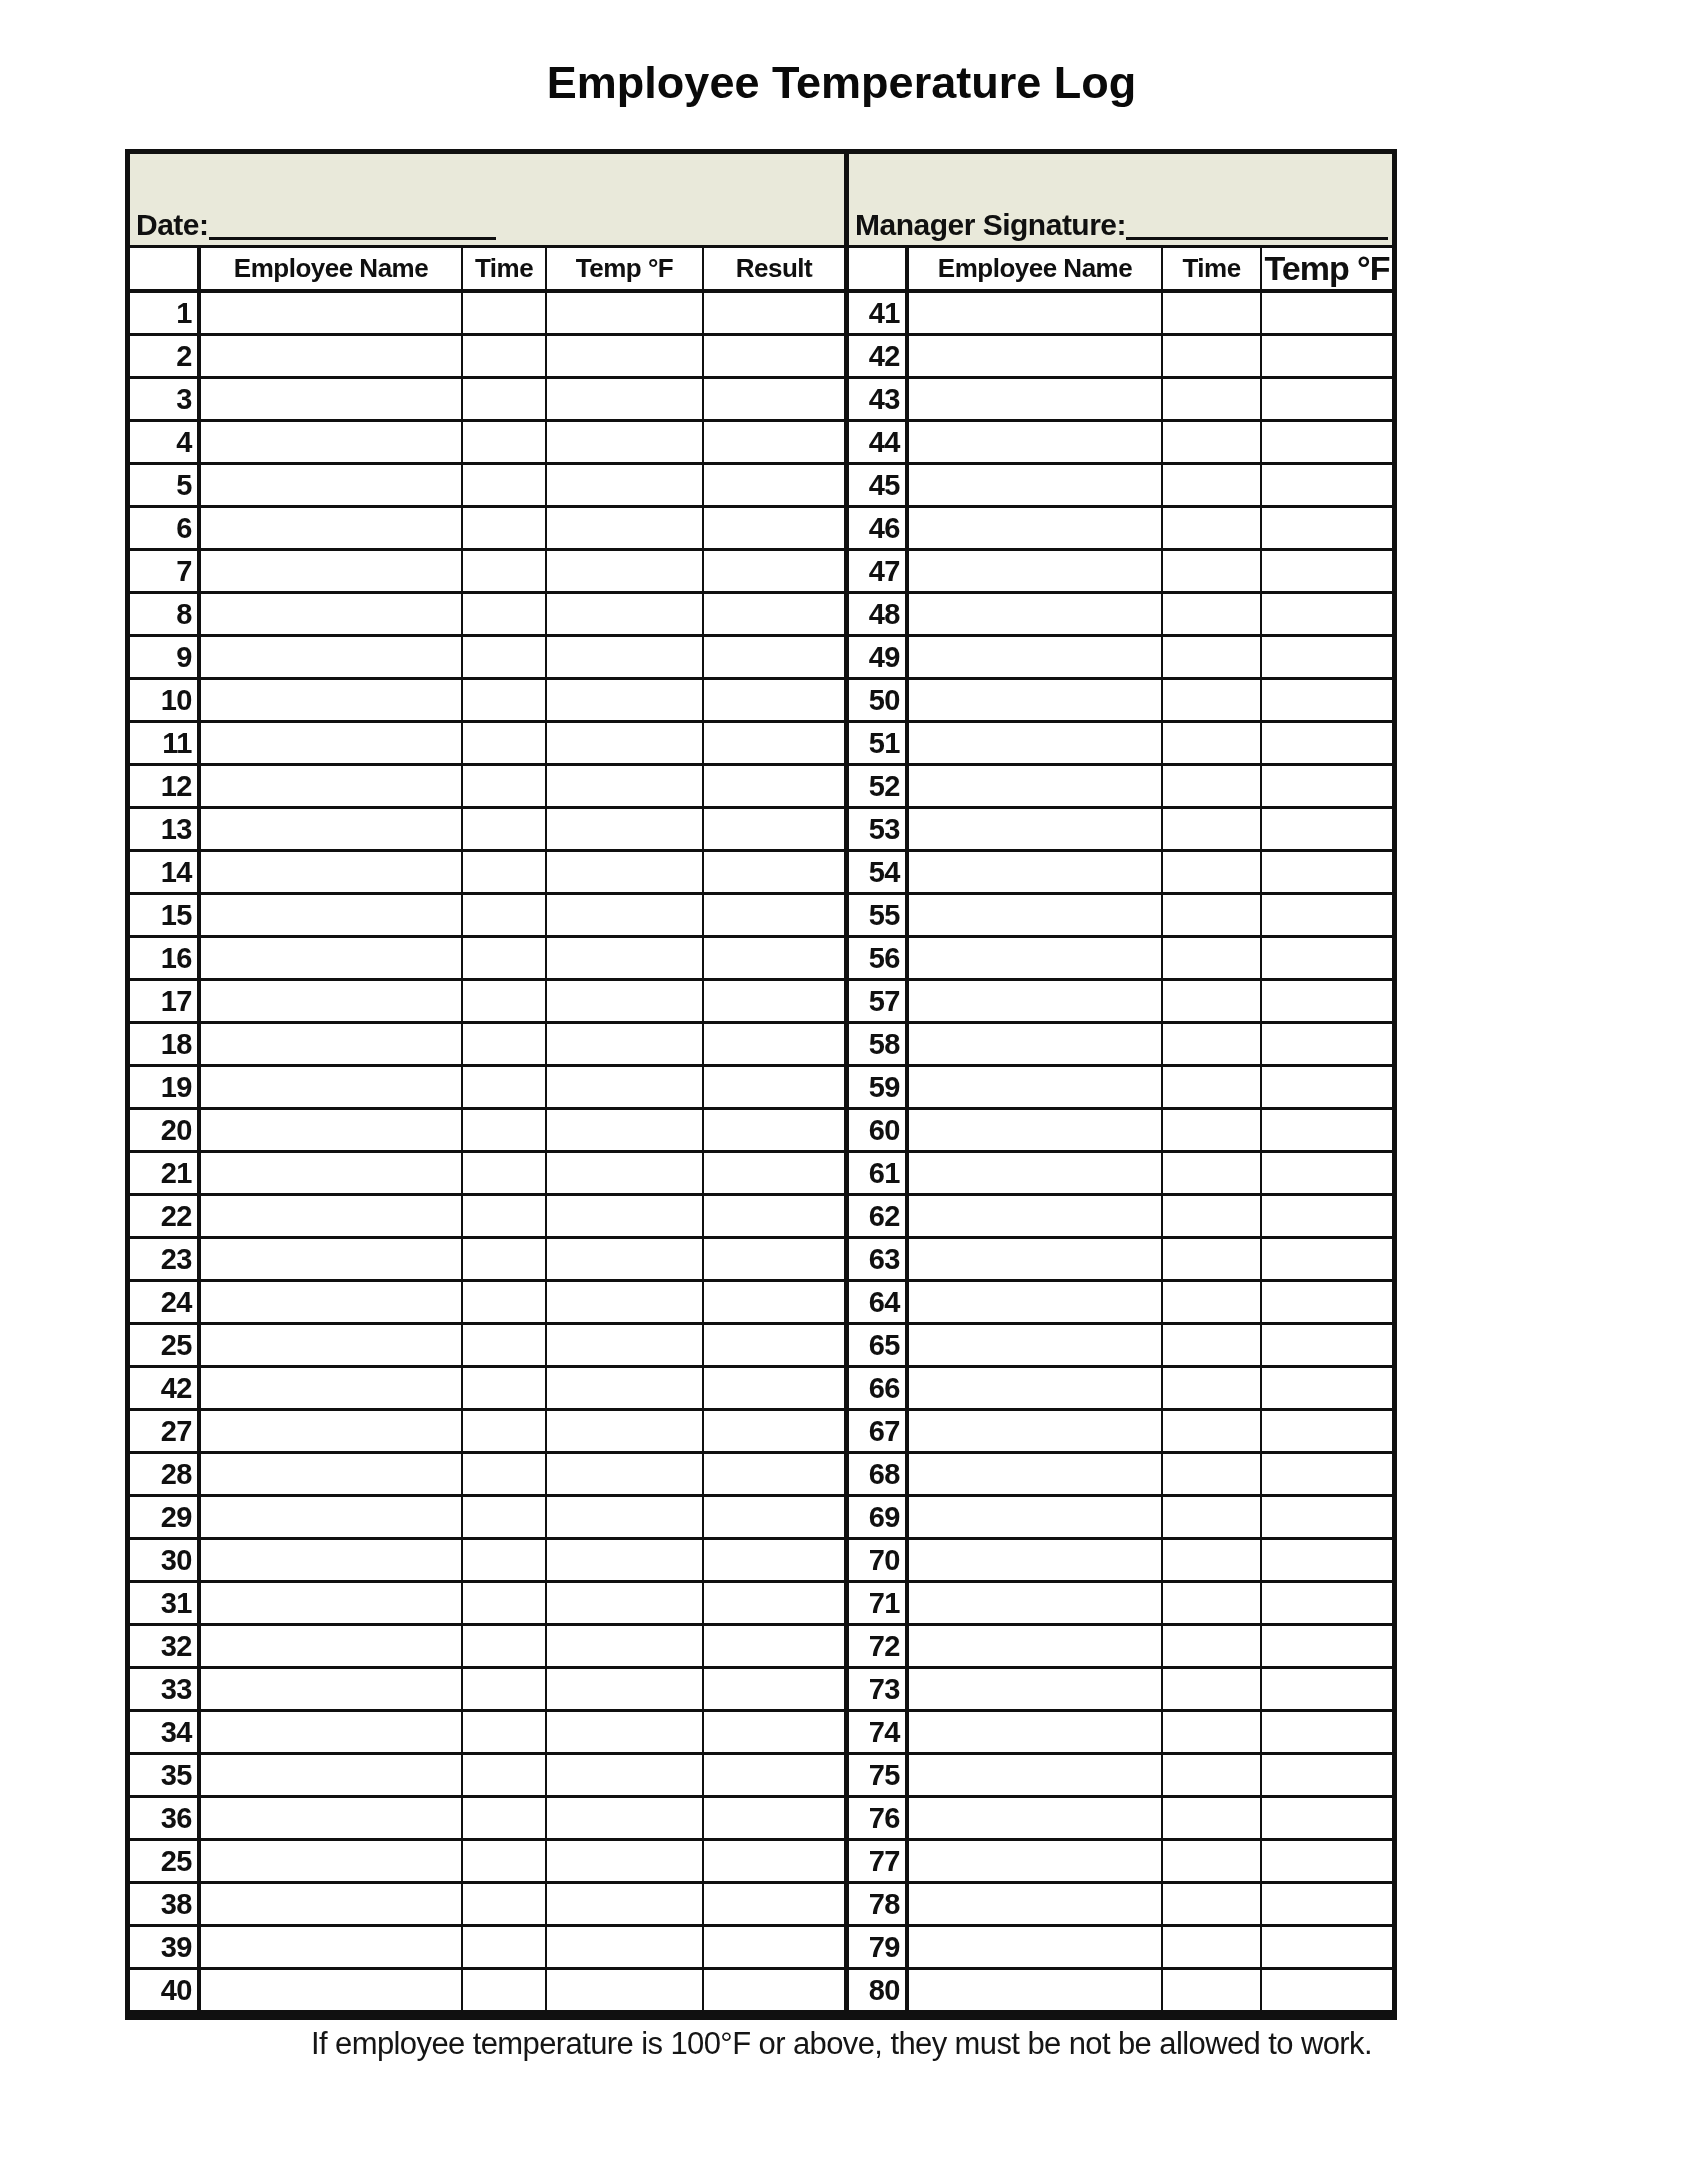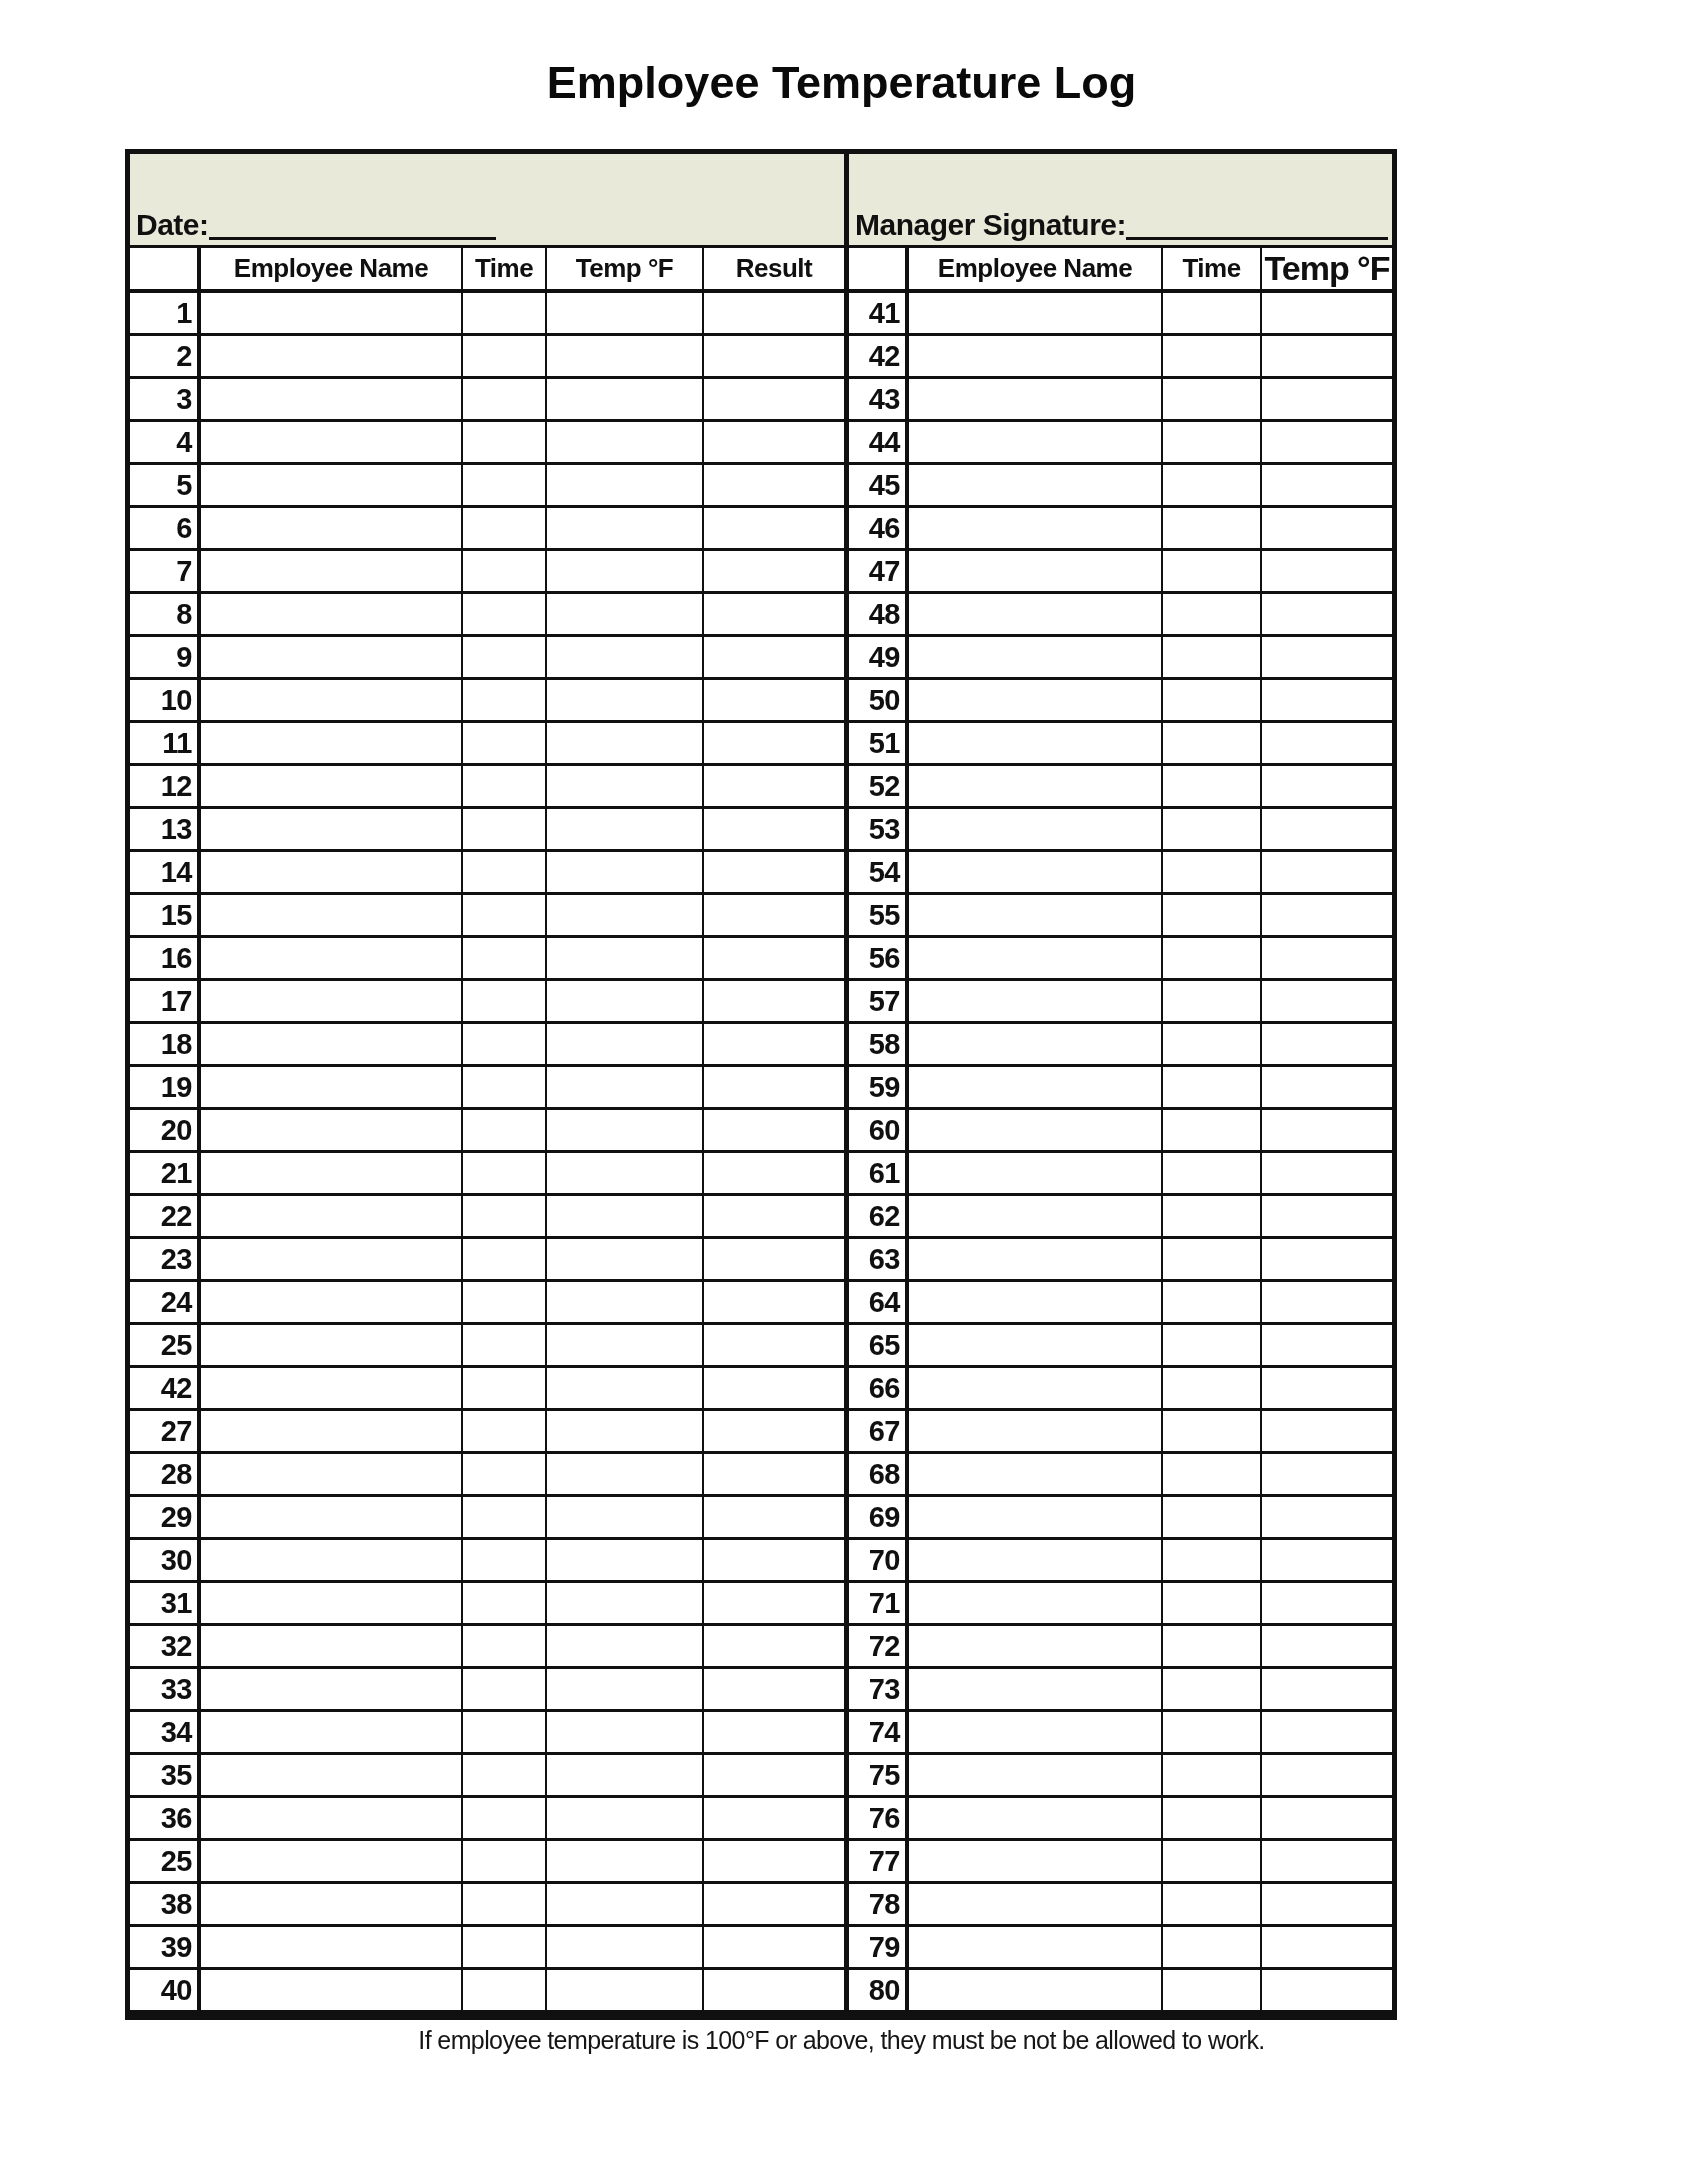--- a/index.html
+++ b/index.html
@@ -76,21 +76,21 @@
     font-weight:bold;font-size:29px;letter-spacing:-0.5px;
     background:#fff;
   }
   .entry{background:#fff;}
   
   .footer{
     position:absolute;top:2028px;left:0;width:1683px;
     text-align:center;color:#151515;
   }
   .footer div{
-    font-size:25px;letter-spacing:-0.6px;line-height:1;
+    font-size:31px;letter-spacing:-0.6px;line-height:1;
     margin-bottom:20px;
   }
 </style>
 </head>
 <body>
 
 <div class="title">Employee Temperature Log</div>
 
 <div class="sheet">
 

